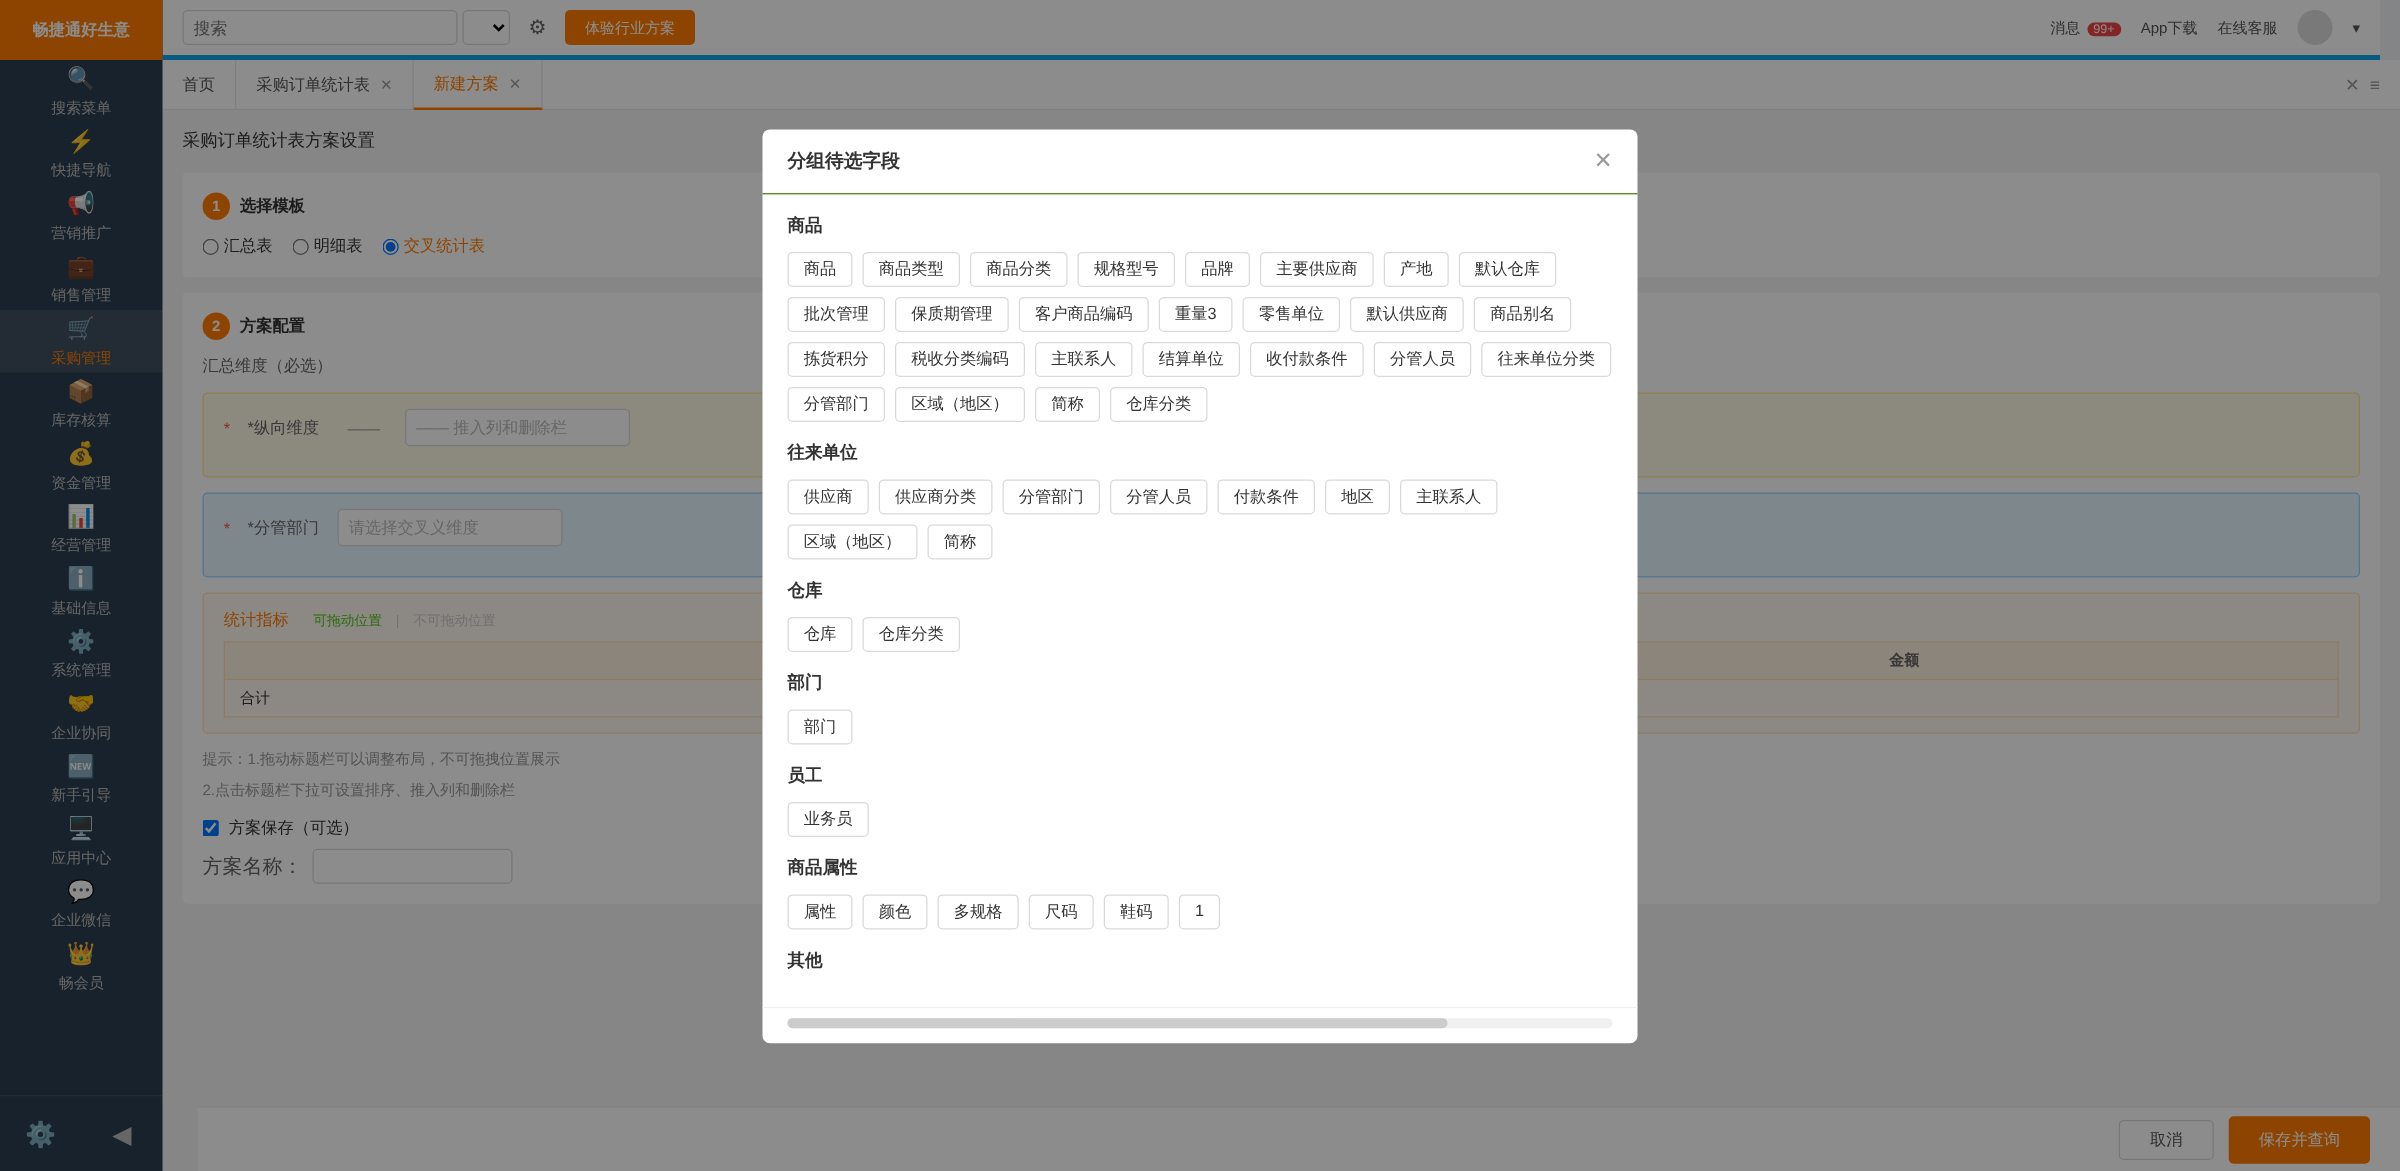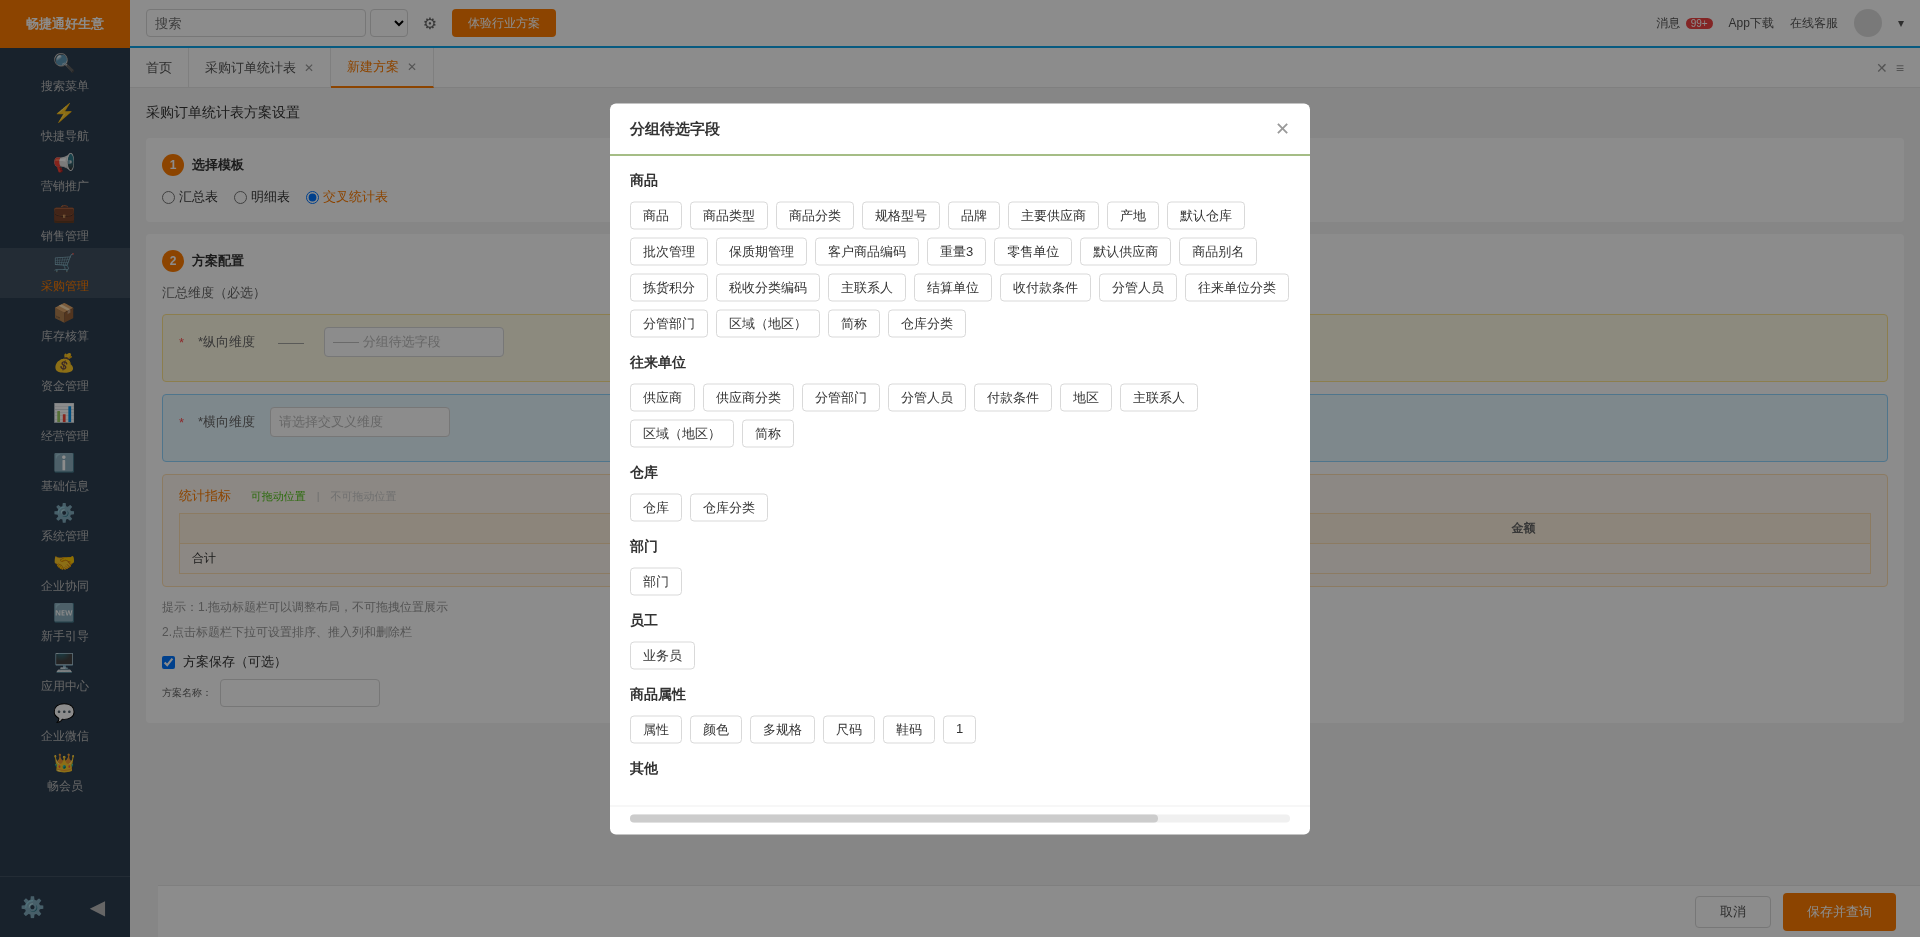--- a/index.html
+++ b/index.html
@@ -5,23 +5,23 @@
     * { box-sizing: border-box; margin: 0; padding: 0; }
     body { font-family: 'Microsoft YaHei', Arial, sans-serif; font-size: 13px; background: #f0f2f5; color: #333; overflow: hidden; }
 
     
     .top-bar {
       height: 48px;
       background: #fff;
       display: flex;
       align-items: center;
       padding: 0 16px;
-      border-bottom: 2px solid #0ea5e9;
+      border-bottom: 4px solid #0ea5e9;
       position: fixed;
-      top: 0; left: 0; right: 0;
+      top: 0; left: 0; right: 16px;
       z-index: 100;
     }
     .top-bar-search {
       flex: 1;
       max-width: 220px;
       height: 28px;
       border: 1px solid #d9d9d9;
       border-radius: 4px;
       padding: 0 8px;
       outline: none;
@@ -560,28 +560,28 @@
     </div>
     <div class="form-row">
       <span class="form-label">汇总维度（必选）</span>
     </div>
     <div style="background:#fffbe6; border:1px solid #ffe58f; border-radius:4px; padding:12px 16px; margin-bottom:12px;">
       <div class="form-row">
         <span style="color:#ff4d4f; margin-right:2px;">*</span>
         <span class="form-label" style="min-width:60px;">*纵向维度</span>
         <span style="color:#999; margin: 0 8px;">——</span>
         <div class="select-input">
-          <span style="color:#bbb;">——  分组待选字段</span>
+          <span style="color:#bbb;">——  推入列和删除栏</span>
         </div>
       </div>
     </div>
     <div style="background:#e6f7ff; border:1px solid #91d5ff; border-radius:4px; padding:12px 16px; margin-bottom:12px;">
       <div class="form-row">
         <span style="color:#ff4d4f; margin-right:2px;">*</span>
-        <span class="form-label" style="min-width:60px;">*横向维度</span>
+        <span class="form-label" style="min-width:60px;">*分管部门</span>
         <div class="select-input">
           <span style="color:#bbb;">请选择交叉义维度</span>
         </div>
       </div>
     </div>
     <div class="indicator-section">
       <div class="indicator-title">
         <span>统计指标</span>
         <span style="margin-left:16px; color:#ccc; font-size:11px;">
           <span style="color:#52c41a;">可拖动位置</span>
@@ -604,21 +604,21 @@
         </tbody>
       </table>
     </div>
     <div class="hint-text">提示：1.拖动标题栏可以调整布局，不可拖拽位置展示</div>
     <div class="hint-text">2.点击标题栏下拉可设置排序、推入列和删除栏</div>
     <div class="schema-save-row">
       <input type="checkbox" checked="" style="">
       <span>方案保存（可选）</span>
     </div>
     <div style="margin-top:8px; display:flex; align-items:center; gap:8px;">
-      <span style="color:#666; font-size:10px;">方案名称：</span>
+      <span style="color:#666; font-size:16px;">方案名称：</span>
       <input type="text" style="border: 1px solid rgb(217, 217, 217); border-radius: 4px; padding: 0px 8px; height: 28px; width: 160px;">
     </div>
   </div>
 </div>
 
 <div class="bottom-bar">
   <button class="btn-cancel">取消</button>
   <button class="btn-primary">保存并查询</button>
 </div>
 

